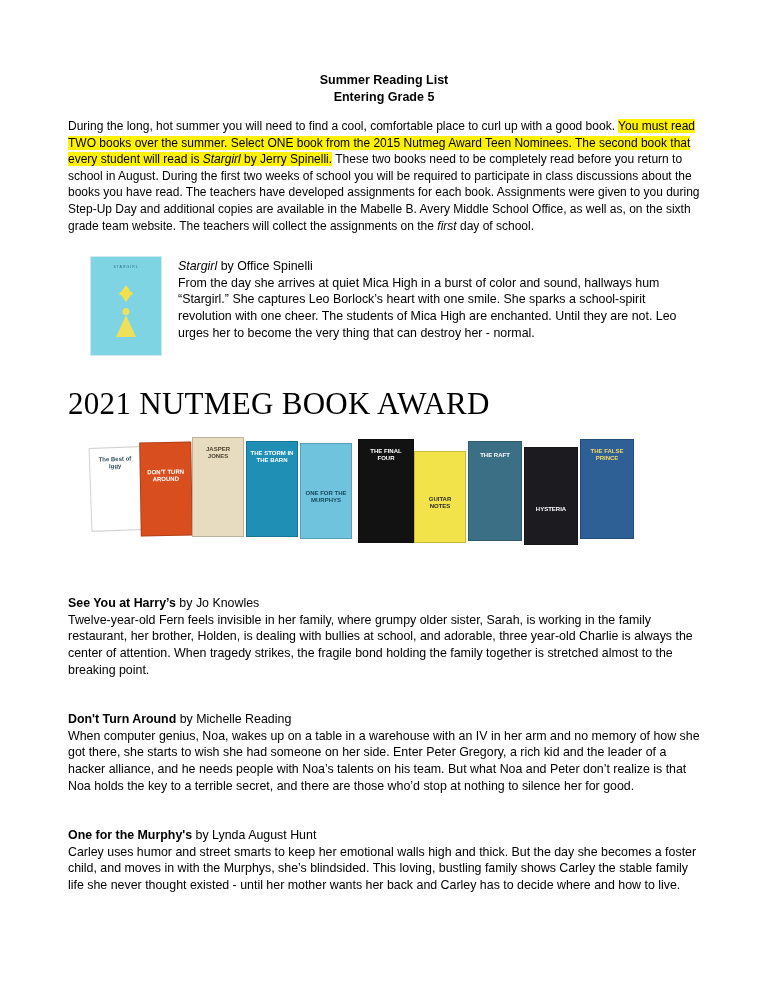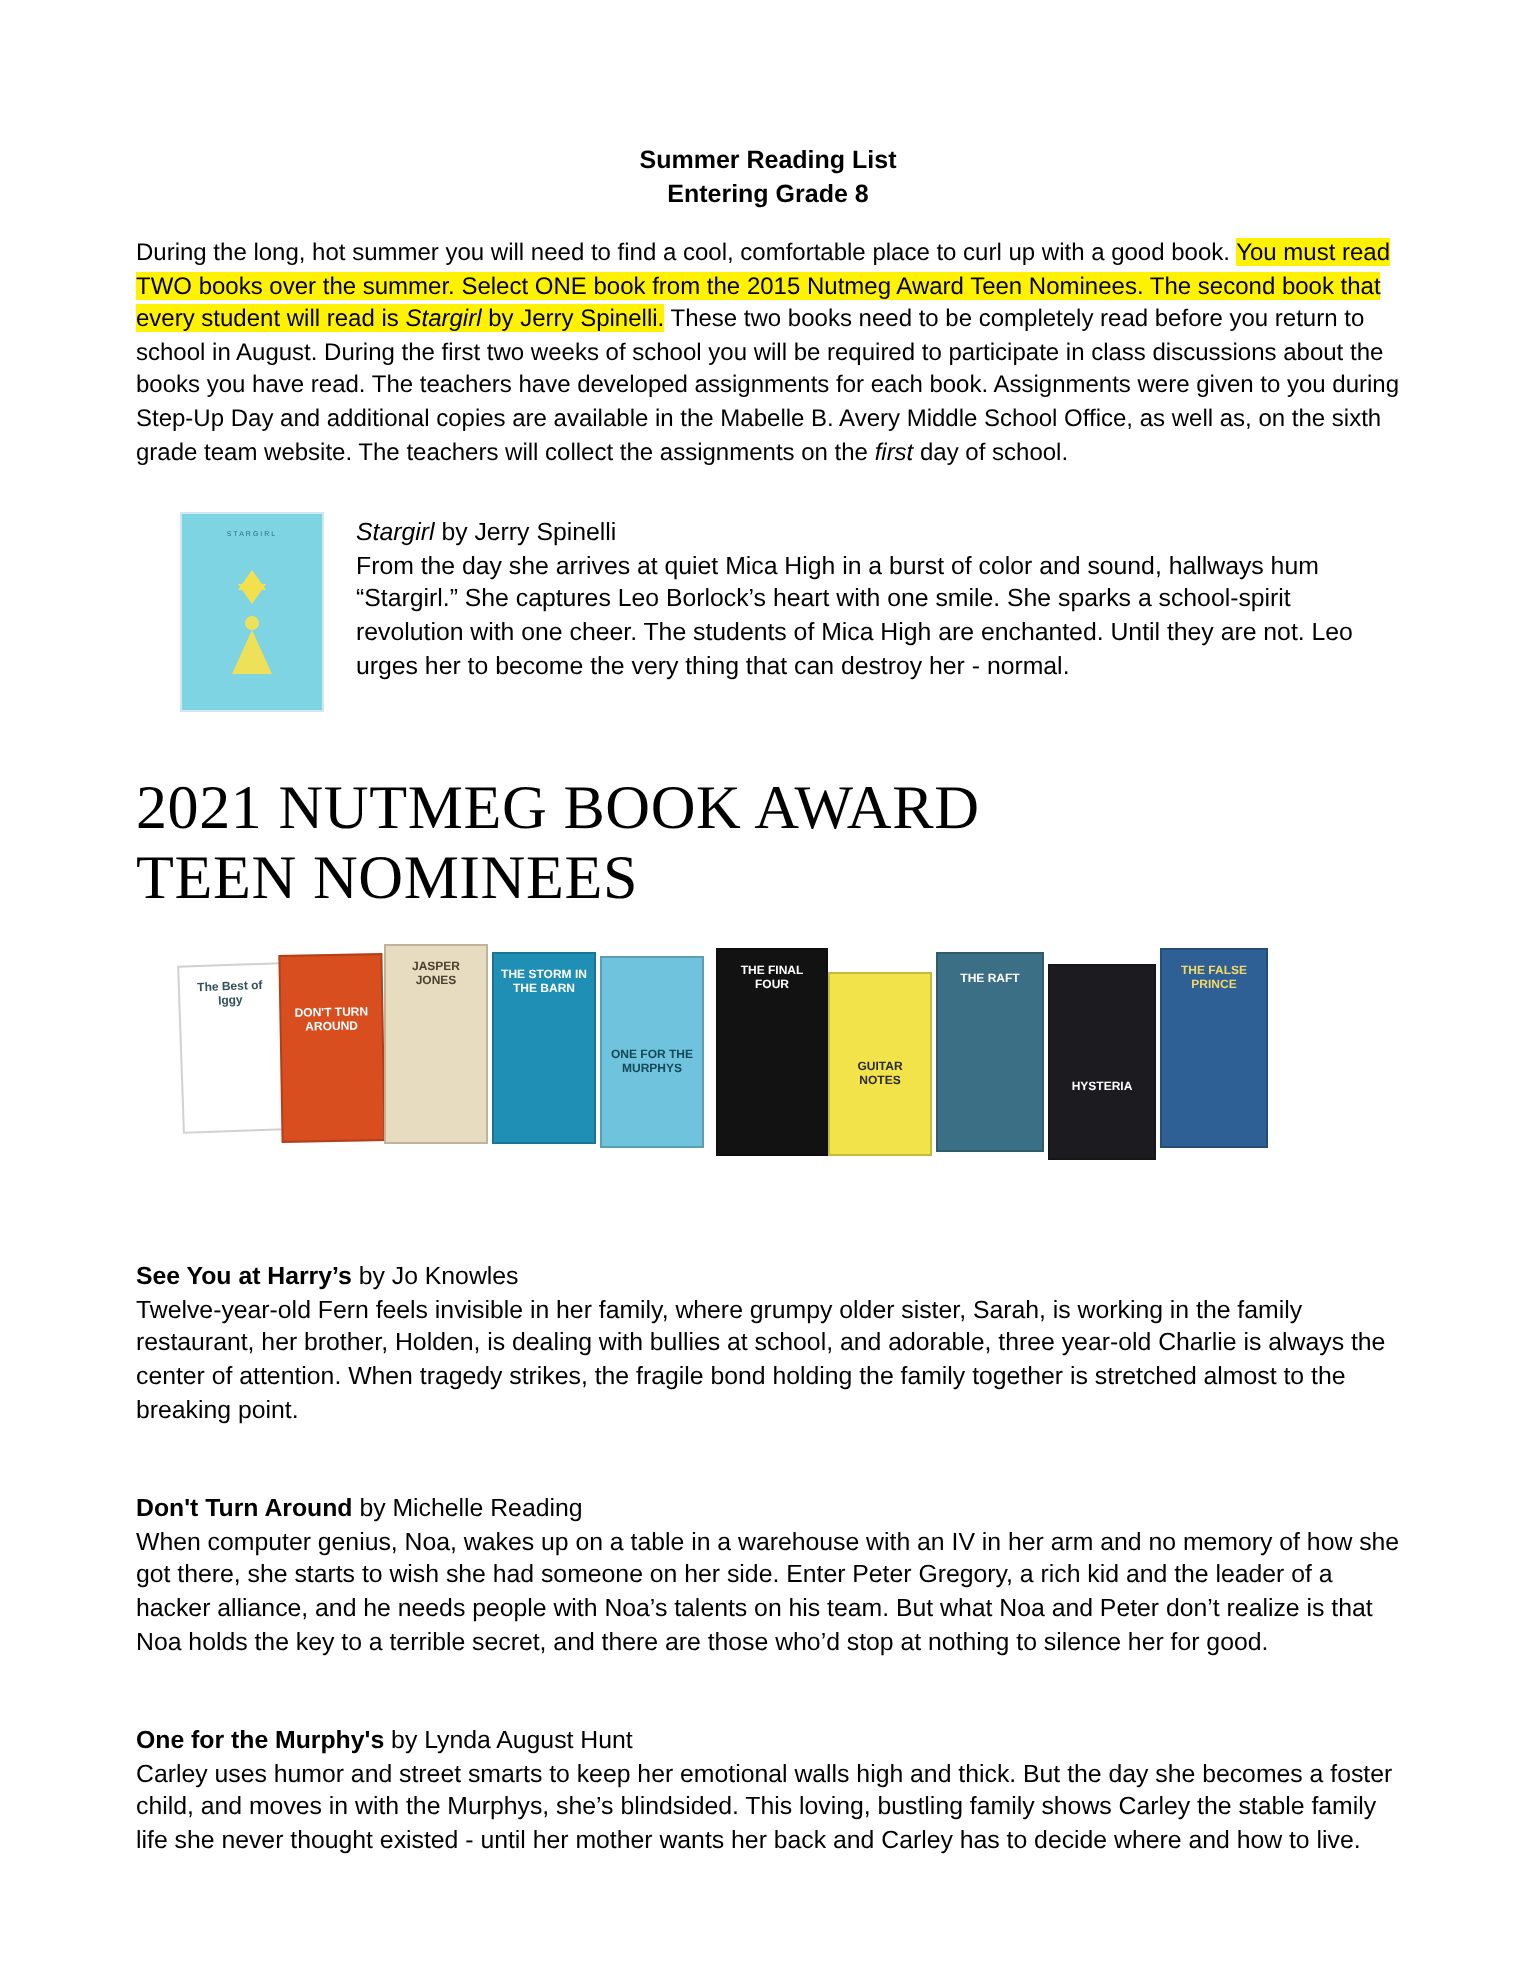--- a/index.html
+++ b/index.html
@@ -164,42 +164,41 @@
   .entry p { margin: 0; }
 </style>
 </head>
 <body>
 
 <div class="page">
   <div class="content">
 
     <div class="doc-title">
       <div>Summer Reading List</div>
-      <div>Entering Grade 8</div>
+      <div>Entering Grade 5</div>
     </div>
 
     <p class="intro"><span>During the long, hot summer you will need to find a cool, comfortable place to curl up with a good book. </span><span class="hl">You must read TWO books over the summer.  Select ONE book from the 2015 Nutmeg Award Teen Nominees.  The second book that every student will read is </span><span class="hl ital">Stargirl</span><span class="hl"> by Jerry Spinelli.</span><span>  These two books need to be completely read before you return to school in August. During the first two weeks of school you will be required to participate in class discussions about the books you have read. The teachers have developed assignments for each book. Assignments were given to you during Step-Up Day and additional copies are available in the Mabelle B. Avery Middle School Office, as well as, on the sixth grade team website. The teachers will collect the assignments on the </span><span class="ital">first</span><span> day of school.</span></p>
 
     <div class="stargirl-block">
       <div class="stargirl-cover">
         <div class="sg-top">STARGIRL</div>
         <div class="sg-star"></div>
         <div class="sg-star2"></div>
         <div class="sg-head"></div>
         <div class="sg-fig"></div>
       </div>
       <div class="stargirl-text">
-        <span class="etitle ital">Stargirl</span><span> by Jerry Spinelli</span><br>
+        <span class="etitle ital">Stargirl</span><span> by Office Spinelli</span><br>
         <span>From the day she arrives at quiet Mica High in a burst of color and sound, hallways hum “Stargirl.” She captures Leo Borlock’s heart with one smile. She sparks a school-spirit revolution with one cheer. The students of Mica High are enchanted. Until they are not. Leo urges her to become the very thing that can destroy her - normal.</span>
       </div>
     </div>
 
     <div class="award-heading">
       <div>2021 NUTMEG BOOK AWARD</div>
-      <div>TEEN NOMINEES</div>
     </div>
 
     <div class="covers">
       <div class="cover" style="left:0px; top:10px; width:52px; height:84px; transform:rotate(-2deg);">
         <div class="t" style="top:8px; color:#33515c;">The Best of Iggy</div>
       </div>
       <div class="cover" style="left:50px; top:5px; width:52px; height:94px; transform:rotate(-1deg); background:#d94e1f;">
         <div class="t" style="top:26px;">DON'T TURN AROUND</div>
       </div>
       <div class="cover" style="left:102px; top:0px; width:52px; height:100px; background:#e7dcc0;">

